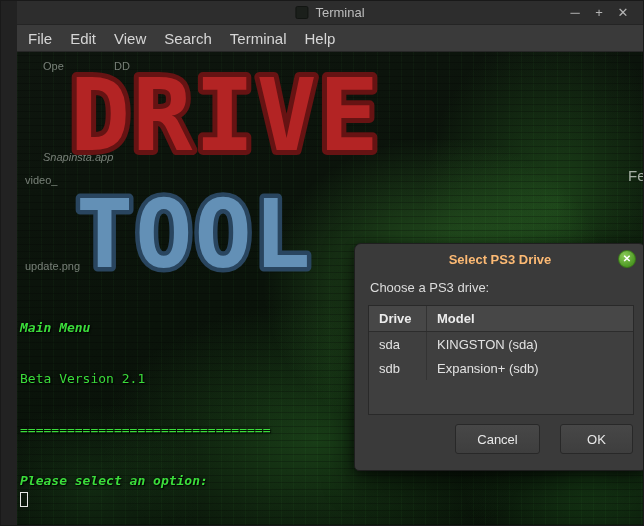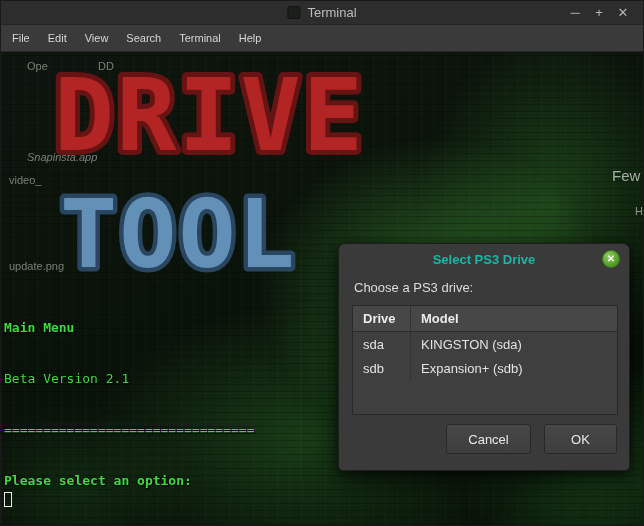--- a/index.html
+++ b/index.html
@@ -2,38 +2,38 @@
 <html><head>
 <meta charset="utf-8">
 <style>
   * { box-sizing: border-box; }
   html,body { margin:0; padding:0; }
   body {
     width:644px; height:526px; overflow:hidden; position:relative;
     background:#222; font-family:"Liberation Sans", sans-serif;
     -webkit-font-smoothing:antialiased;
   }
-  .window { position:absolute; inset:0; display:flex; flex-direction:column; border:1px solid #191919; }
+  .window { position:absolute; inset:0; display:flex; flex-direction:column; border:1px solid #191919;padding-left:16px; }
 
   
   .titlebar {
     height:24px; background:#2d2d2d; position:relative; flex:0 0 auto;
     display:flex; align-items:center; color:#bdbdbd; font-size:13px;
     border-bottom:1px solid #242424;
   }
   .tb-title { position:absolute; left:50%; transform:translateX(-50%); display:flex; align-items:center; gap:7px; }
   .app-icon { width:13px; height:13px; background:#1b1f1b; border:1px solid #121512; border-radius:2px; }
   .tb-controls { margin-left:auto; display:flex; align-items:center; padding-right:8px; color:#b4b4b4; }
   .tb-btn { width:24px; text-align:center; font-size:13px; line-height:24px; cursor:default; }
 
   
   .menubar {
     height:27px; background:#3a3a3a; flex:0 0 auto;
     display:flex; align-items:center; padding-left:2px;
-    color:#d6d6d6; font-size:11px; border-bottom:1px solid #272727;
+    color:#d6d6d6; font-size:15px; border-bottom:1px solid #272727;
   }
   .menu-item { padding:0 9px; line-height:27px; cursor:default; }
 
   
   .screen {
     position:relative; flex:1 1 auto; overflow:hidden;
     background:
       radial-gradient(ellipse 240px 210px at 67% 50%, rgba(74,168,62,0.50), transparent 72%),
       radial-gradient(ellipse 190px 250px at 86% 32%, rgba(56,140,48,0.38), transparent 70%),
       radial-gradient(ellipse 300px 190px at 48% 82%, rgba(58,152,52,0.32), transparent 72%),
@@ -64,37 +64,37 @@
 
   
   .term-text {
     position:absolute; left:3px; top:233px;
     font-family:"DejaVu Sans Mono", monospace;
     font-size:13px; line-height:17px; color:#3bdc3b;
     text-shadow:0 0 3px rgba(0,0,0,0.9), 1px 1px 1px rgba(0,0,0,0.8);
     white-space:pre;
   }
   .tline { min-height:17px; }
-  .tline.b { font-weight:bold; }
+  .tline.b { font-weight:bold;font-style:italic; }
 
   .cursor {
     position:absolute; left:3px; top:440px; width:8px; height:15px;
     border:1.5px solid #e6e9e6; background:transparent;
   }
 
   
   .dialog {
     position:absolute; left:337px; top:191px; width:292px; height:228px;
     background:#3a3a3a; border:1px solid #1e1e1e;
     border-radius:7px 7px 5px 5px;
     box-shadow:0 10px 30px rgba(0,0,0,0.65), 0 2px 8px rgba(0,0,0,0.5);
     color:#e2e2e2; font-size:13px;
   }
   .dlg-titlebar { position:relative; height:30px; display:flex; align-items:center; justify-content:center; }
-  .dlg-title { font-weight:bold; color:#14b8a6; }
+  .dlg-title { font-weight:bold; color:#fdba74; }
   .dlg-close {
     position:absolute; right:9px; top:6px; width:18px; height:18px; border-radius:50%;
     background:radial-gradient(circle at 35% 30%, #8ccb5a, #4e9a24 70%);
     border:1px solid #3a7a18; color:#fff; font-size:10px; font-weight:bold;
     display:flex; align-items:center; justify-content:center; cursor:default; line-height:1;
   }
   .dlg-prompt { position:absolute; left:15px; top:36px; color:#dcdcdc;text-align:right; }
 
   .dlg-table {
     position:absolute; left:13px; top:61px; width:266px; height:110px;
@@ -103,21 +103,21 @@
   .tbl-header {
     display:grid; grid-template-columns:58px 1fr; height:26px;
     background:#474747; border-bottom:1px solid #2c2c2c;
   }
   .tbl-header .cell { font-weight:bold; color:#ececec; }
   .tbl-row { display:grid; grid-template-columns:58px 1fr; height:24px; cursor:default; }
   .cell { padding:0 10px; display:flex; align-items:center; white-space:nowrap; overflow:hidden; }
   .cell.c0 { border-right:1px solid #333; }
 
   .dlg-buttons {
-    position:absolute; right:12px; top:180px; display:flex; gap:13px;
+    position:absolute; right:12px; top:180px; display:flex; gap:20px;
   }
   .dlg-btn {
     height:30px; min-width:73px; padding:0 16px;
     background:linear-gradient(#474747, #3e3e3e);
     border:1px solid #282828; border-radius:3px;
     color:#e8e8e8; font-size:13px; display:flex; align-items:center; justify-content:center;
     cursor:default;
   }
   .btn-cancel { min-width:85px; }
 </style>

